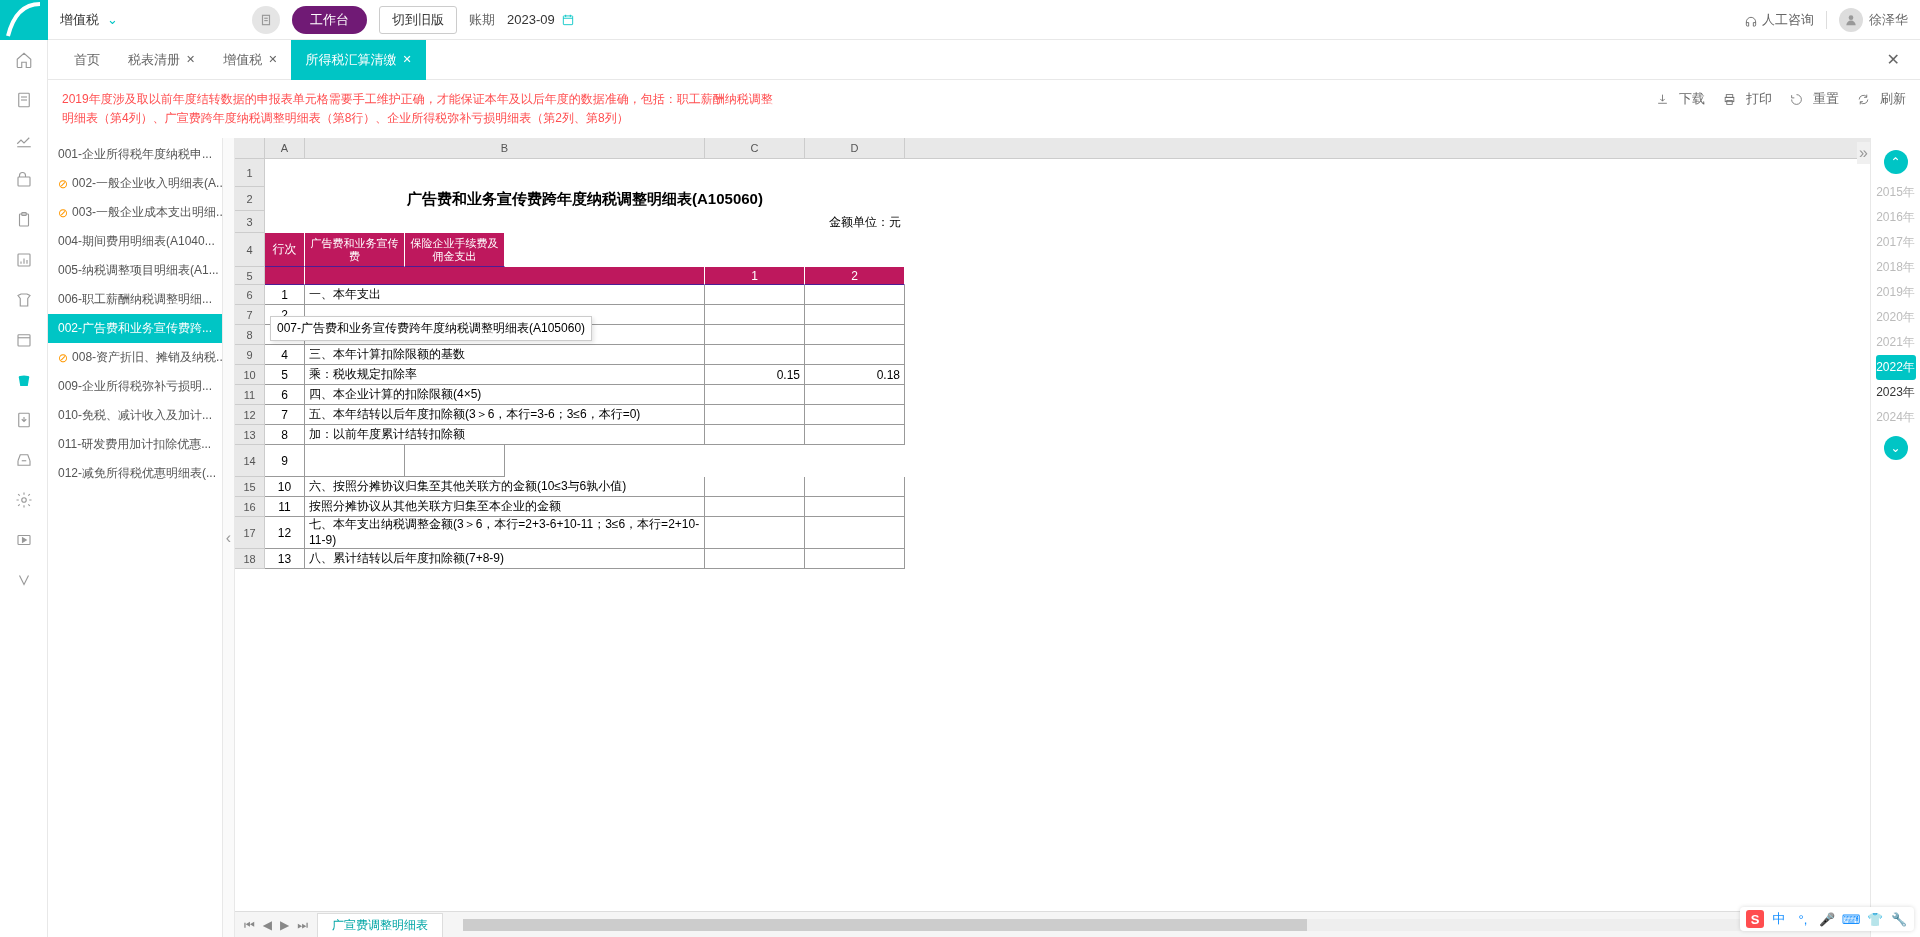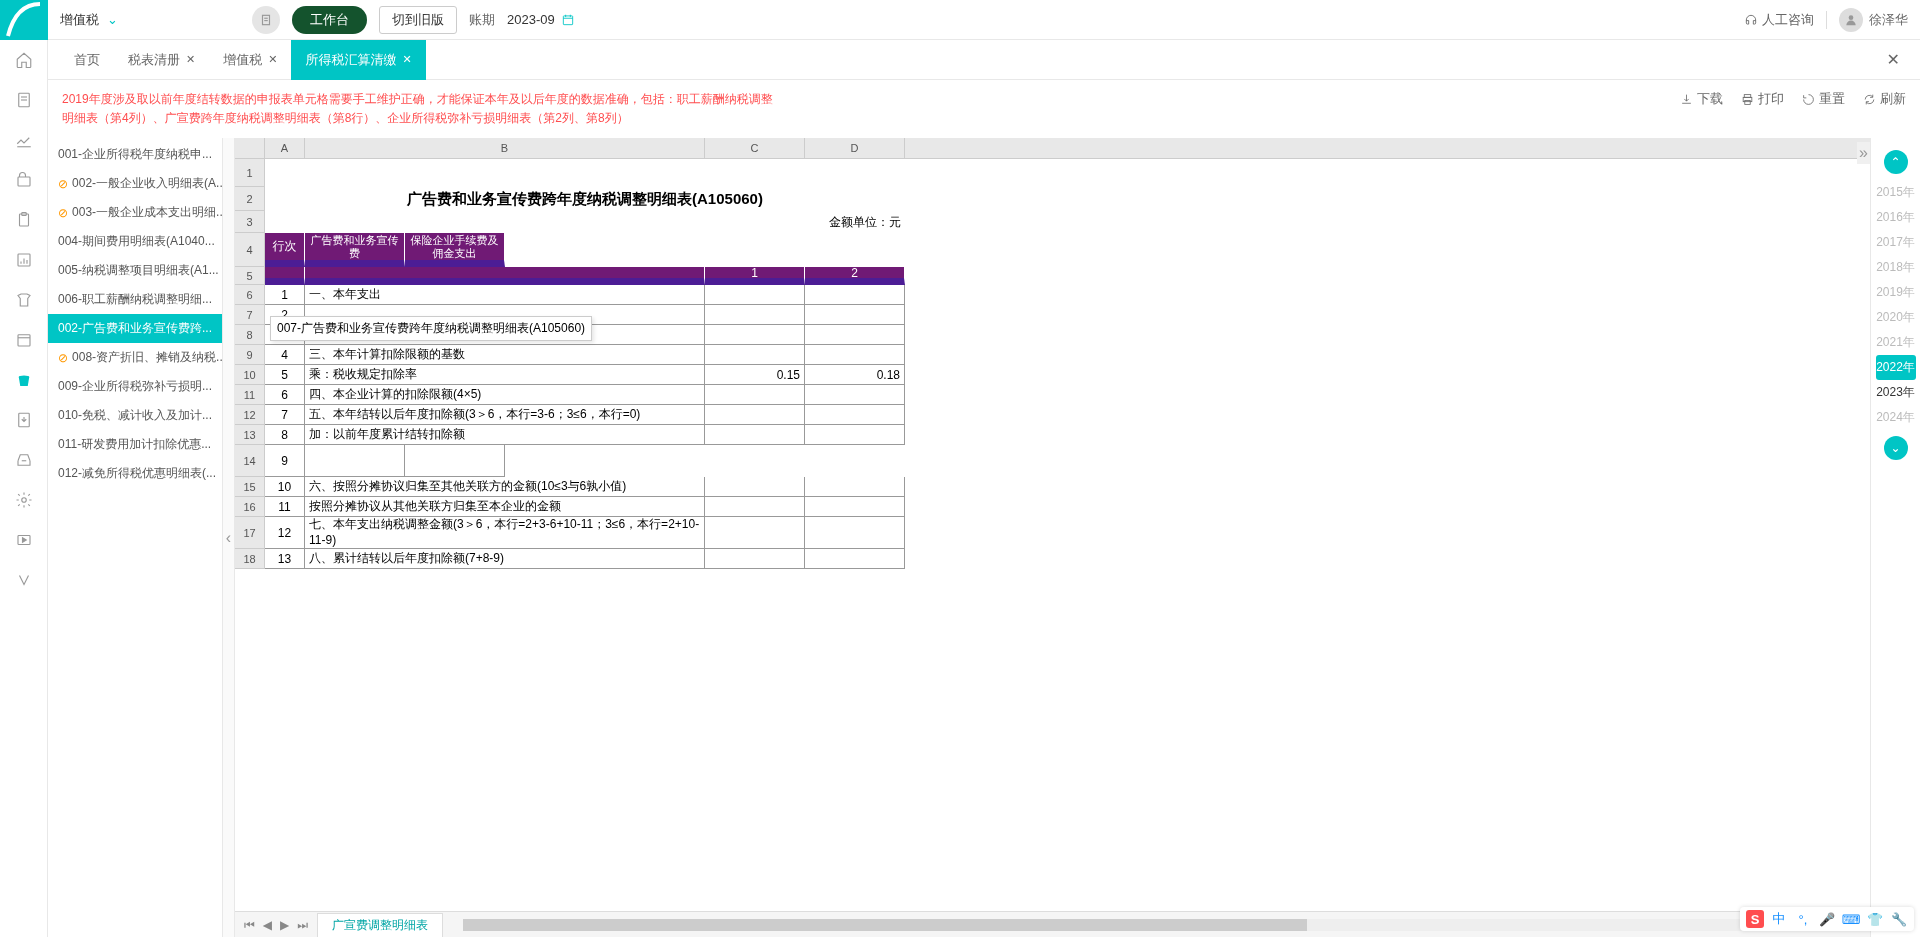--- a/index.html
+++ b/index.html
@@ -14,41 +14,41 @@
 .nav-icon svg { width: 18px; height: 18px; }
 
 
 .main { flex: 1; display: flex; flex-direction: column; background: #fff; }
 
 
 .top-bar { height: 40px; display: flex; align-items: center; padding: 0 12px; border-bottom: 1px solid #e8e8e8; gap: 12px; }
 .dropdown { display: flex; align-items: center; gap: 8px; color: #333; font-size: 13px; cursor: pointer; min-width: 180px; }
 .dropdown-chevron { color: #00c5c5; }
 .circle-btn { width: 28px; height: 28px; border-radius: 50%; background: #e5e5e5; display: flex; align-items: center; justify-content: center; color: #999; cursor: pointer; }
-.btn-primary { background: #14532d; color: #fff; border: none; padding: 5px 18px; border-radius: 14px; font-size: 13px; cursor: pointer; }
+.btn-primary { background: #701a75; color: #fff; border: none; padding: 5px 18px; border-radius: 14px; font-size: 13px; cursor: pointer; }
 .btn-outline { background: #fff; color: #333; border: 1px solid #ccc; padding: 4px 12px; border-radius: 3px; font-size: 13px; cursor: pointer; }
 .period-label { font-size: 13px; color: #666; }
 .period-value { font-size: 13px; color: #333; display: flex; align-items: center; gap: 6px; }
 .top-spacer { flex: 1; }
-.top-link { display: flex; align-items: center; gap: 4px; font-size: 13px; color: #666; cursor: pointer; }
+.top-link { display: flex; align-items: flex-end; gap: 4px; font-size: 13px; color: #666; cursor: pointer; }
 .user { display: flex; align-items: center; gap: 6px; font-size: 13px; color: #666; }
 .avatar { width: 24px; height: 24px; border-radius: 50%; background: #ddd; display: flex; align-items: center; justify-content: center; }
 
 
 .tabs-bar { height: 40px; display: flex; align-items: center; border-bottom: 1px solid #e8e8e8; padding: 0 12px; }
 .tab { padding: 0 14px; height: 40px; display: flex; align-items: center; font-size: 13px; color: #666; cursor: pointer; gap: 6px; }
 .tab.active { background: #00c5c5; color: #fff; }
 .tab-close { font-size: 11px; cursor: pointer; }
 .tabs-close-all { margin-left: auto; cursor: pointer; color: #666; padding: 0 8px; }
 
 
 .content-header { display: flex; align-items: flex-start; padding: 10px 14px; gap: 16px; }
 .warning { color: #ff4d4f; font-size: 12px; line-height: 1.6; max-width: 720px; }
 .actions { margin-left: auto; display: flex; gap: 18px; align-items: center; }
-.action { display: flex; align-items: center; gap: 4px; font-size: 13px; color: #666; cursor: pointer; }
+.action { display: flex; align-items: center; gap: 10px; font-size: 13px; color: #666; cursor: pointer; }
 
 
 .body { flex: 1; display: flex; min-height: 0; }
 
 .form-list { width: 175px; border-right: 1px solid #e8e8e8; overflow-y: auto; padding: 2px 0; font-size: 12px; text-align: center; }
 .form-item { padding: 6px 8px 6px 10px; color: #555; cursor: pointer; white-space: nowrap; overflow: hidden; text-overflow: ellipsis; display: flex; align-items: center; gap: 4px; }
 .form-item.selected { background: #00c5c5; color: #fff; }
 .form-warn { color: #ff9800; font-size: 12px; flex-shrink: 0; }
 
 .collapse-handle { width: 12px; display: flex; align-items: center; justify-content: center; border-right: 1px solid #e8e8e8; cursor: pointer; color: #999; background: #fafafa; }
@@ -67,21 +67,21 @@
 
 .rows { }
 .row { display: flex; }
 .row-h { width: 30px; background: #e8e8e8; border-right: 1px solid #ccc; border-bottom: 1px solid #ccc; display: flex; align-items: center; justify-content: center; font-size: 11px; color: #555; }
 .cell { border-right: 1px solid #999; border-bottom: 1px solid #999; display: flex; align-items: center; font-size: 12px; padding: 2px 4px; }
 .cell.num { justify-content: flex-end; }
 .cell.center { justify-content: center; }
 
 .title-row .cell { border: none; height: 48px; }
 
-.header-cell { background: #701a75; color: #fff; border-right: 1px solid #fff; border-bottom: 7px solid #4c1d95; }
+.header-cell { background: #be185d; color: #fff; border-right: 1px solid #fff; border-bottom: 1px solid #4c1d95; }
 
 
 .tooltip { position: absolute; background: #fff; border: 1px solid #ccc; padding: 3px 6px; font-size: 12px; box-shadow: 2px 2px 4px rgba(0,0,0,0.1); z-index: 10; }
 
 
 .sheet-tabs { height: 26px; display: flex; align-items: center; border-top: 1px solid #ddd; background: #f5f5f5; font-size: 12px; }
 .sheet-nav { display: flex; padding: 0 6px; gap: 2px; }
 .sheet-nav span { cursor: pointer; color: #888; padding: 0 3px; }
 .sheet-tab { padding: 3px 14px; background: #fff; border: 1px solid #ddd; border-bottom: none; color: #00a5a5; cursor: pointer; }
 .sheet-scroll { flex: 1; margin-left: 20px; height: 12px; background: #eee; position: relative; }

